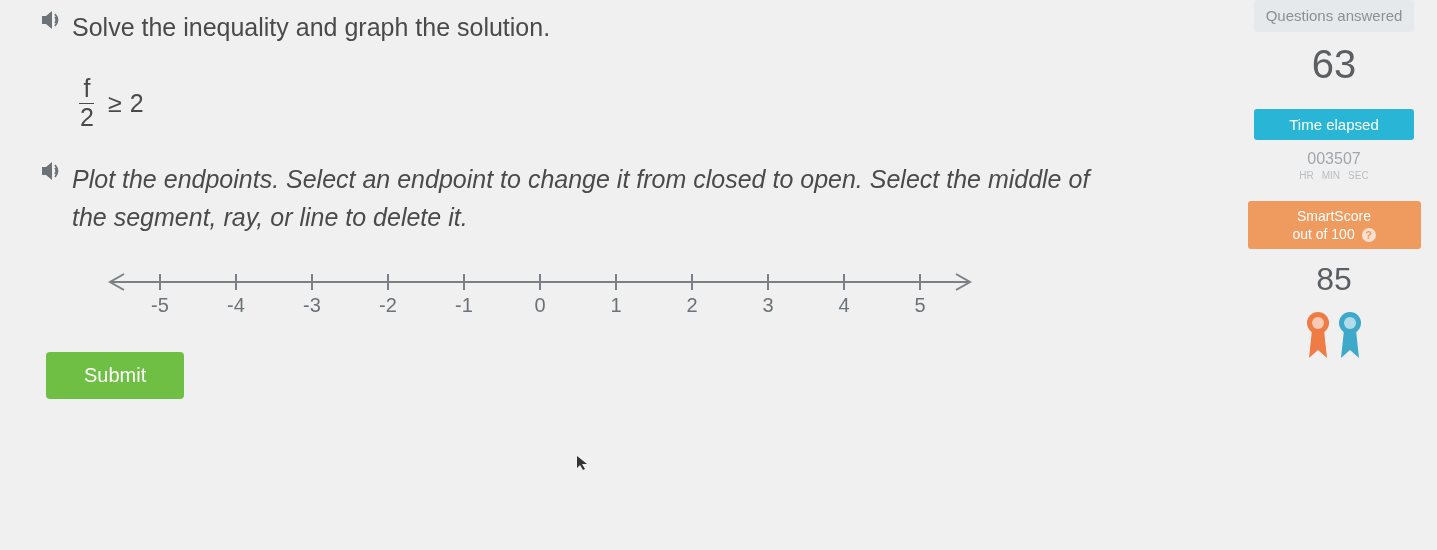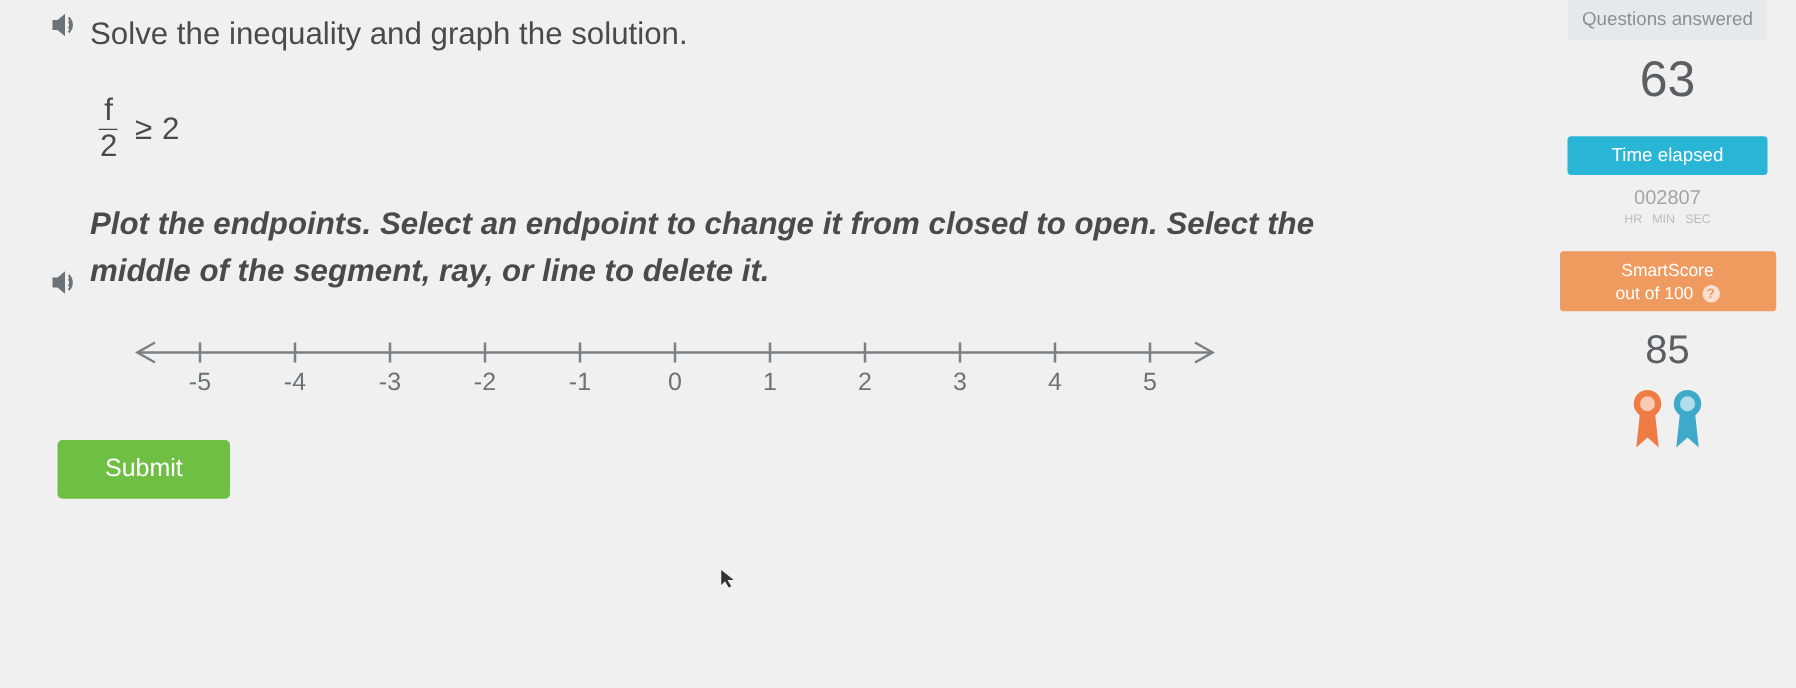--- a/index.html
+++ b/index.html
@@ -53,23 +53,22 @@
       border-bottom: 1.5px solid #4a4a4a;
       padding: 0 4px;
       line-height: 1.1;
     }
     .fraction .den {
       padding: 0 4px;
       line-height: 1.1;
     }
     .instruction-row {
       display: flex;
-      align-items: flex-end;
+      align-items: flex-start;
       margin-top: 10px;
-      font-weight: bold;
     }
     .instruction-text {
       color: #4a4a4a;
       font-size: 25px;
       font-style: italic;
       line-height: 1.5;
       max-width: 1050px;
     }
     .number-line-container {
       margin: 26px 0 30px 50px;
@@ -266,21 +265,21 @@
 <div class="sidebar">
   <div class="sidebar-block">
     <div class="qa-label">Questions answered</div>
     <div class="qa-number">63</div>
   </div>
 
   <div class="sidebar-block">
     <div class="time-label">Time elapsed</div>
     <div class="timer-row">
       <span>00</span>
-      <span>28</span>
+      <span>35</span>
       <span>07</span>
     </div>
     <div class="timer-sublabels">
       <span>HR</span>
       <span>MIN</span>
       <span>SEC</span>
     </div>
   </div>
 
   <div class="sidebar-block">

